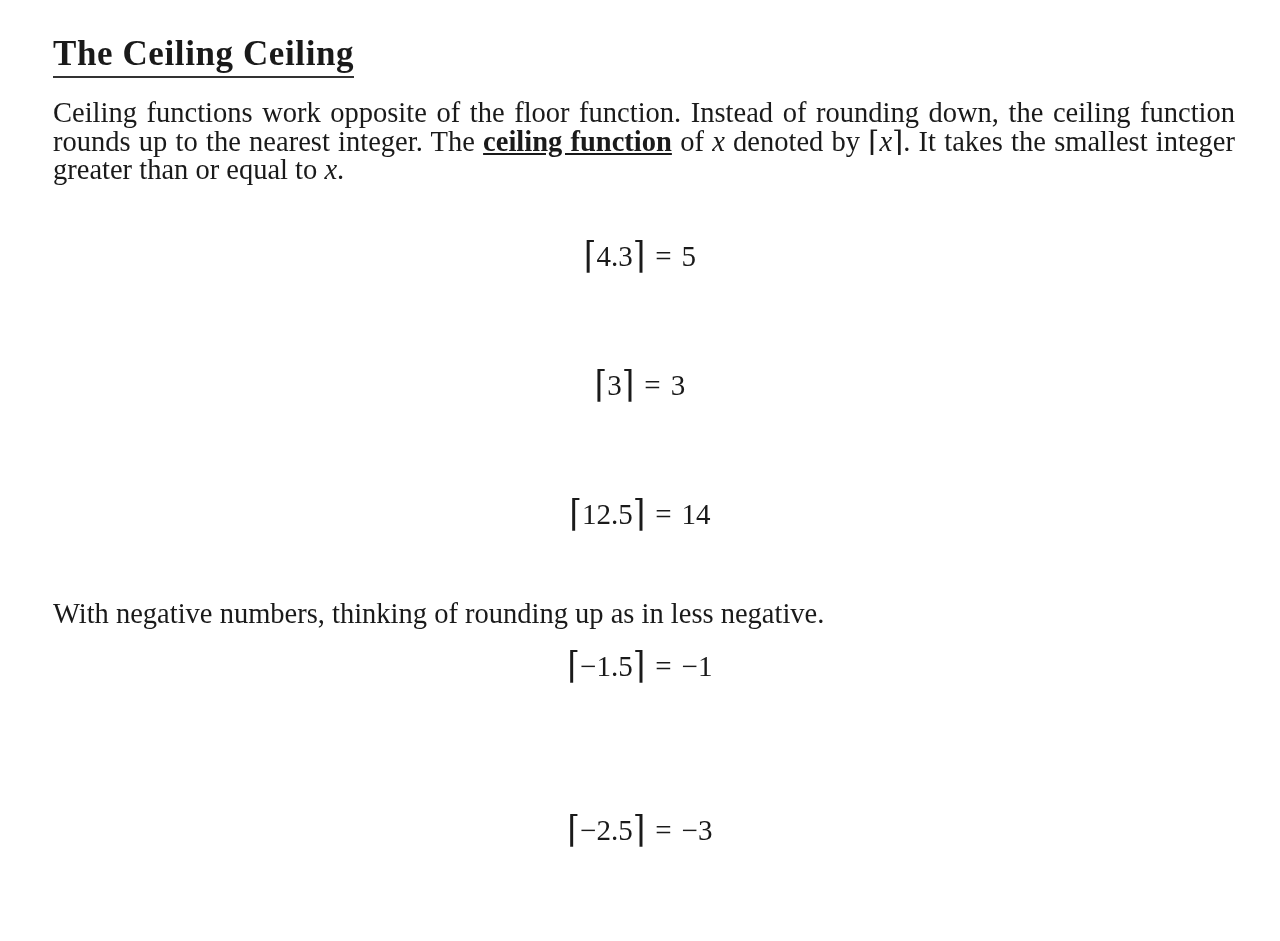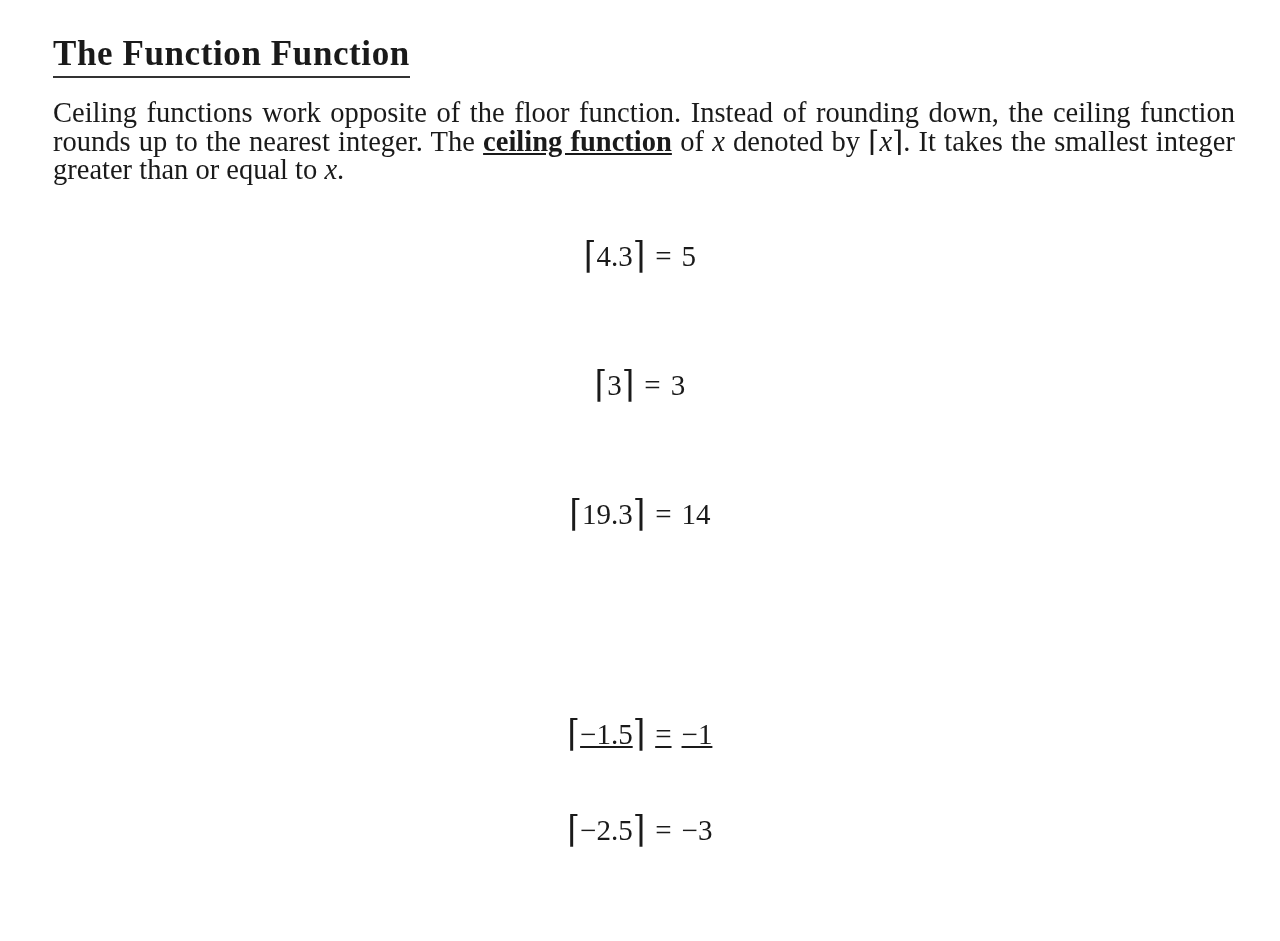--- a/index.html
+++ b/index.html
@@ -65,38 +65,39 @@
       transform: scaleY(1.15);
       font-weight: normal;
     }
     .eq .op { padding: 0 10px; }
   </style>
 </head>
 <body>
 
 <div class="page">
 
-  <h1 class="title">The Function Function</h1>
+  <h1 class="title">The Ceiling Ceiling</h1>
 
   <p class="para para-intro"><span>Ceiling functions work opposite of the floor function.  Instead of rounding down, the ceiling function rounds up to the nearest integer. The </span><b>ceiling function</b><span> of </span><i>x</i><span> denoted by </span><span><span>⌈</span><i>x</i><span>⌉</span></span><span>. It takes the smallest integer greater than or equal to </span><i>x</i><span>.</span></p>
 
   <div class="eq" style="top:238px;">
     <span class="ceil">⌈</span><span>4.3</span><span class="ceil">⌉</span><span class="op">=</span><span>5</span>
   </div>
 
   <div class="eq" style="top:367px;">
     <span class="ceil">⌈</span><span>3</span><span class="ceil">⌉</span><span class="op">=</span><span>3</span>
   </div>
 
   <div class="eq" style="top:496px;">
-    <span class="ceil">⌈</span><span>19.3</span><span class="ceil">⌉</span><span class="op">=</span><span>14</span>
+    <span class="ceil">⌈</span><span>12.5</span><span class="ceil">⌉</span><span class="op">=</span><span>14</span>
   </div>
 
+  <p class="para para-negative">With negative numbers, thinking of rounding up as in less negative.</p>
 
-  <div class="eq" style="top:716px;text-decoration:underline;">
+  <div class="eq" style="top:648px;">
     <span class="ceil">⌈</span><span>−1.5</span><span class="ceil">⌉</span><span class="op">=</span><span>−1</span>
   </div>
 
   <div class="eq" style="top:812px;">
     <span class="ceil">⌈</span><span>−2.5</span><span class="ceil">⌉</span><span class="op">=</span><span>−3</span>
   </div>
 
 </div>
 
 </body></html>

